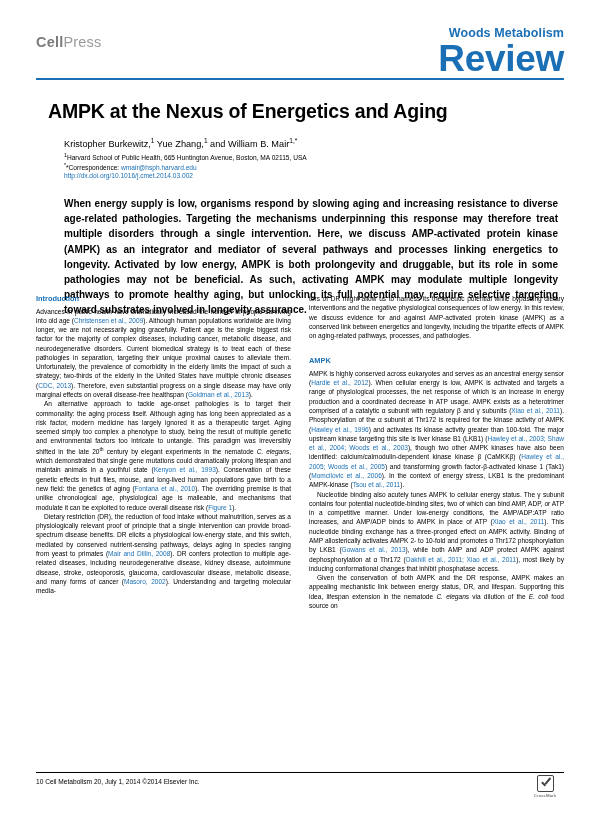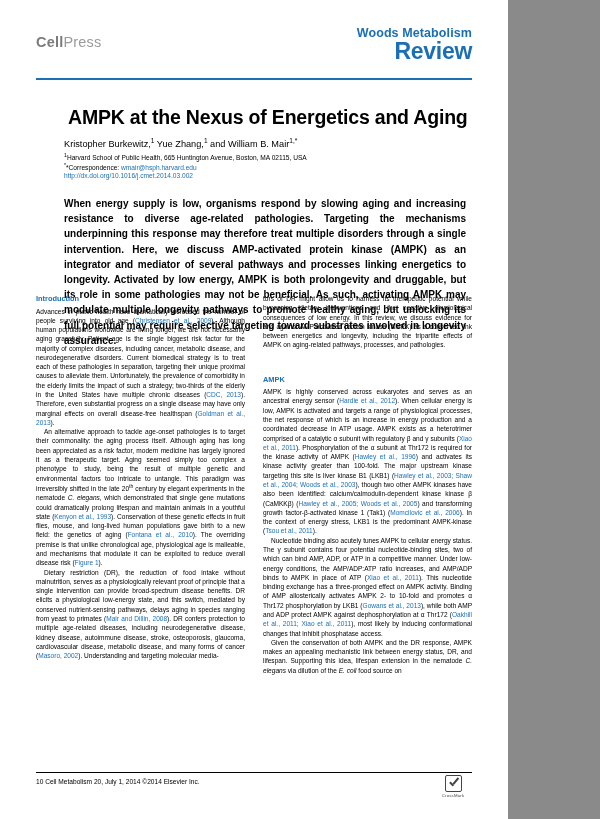--- a/index.html
+++ b/index.html
@@ -5,21 +5,21 @@
   html, body {
     margin: 0;
     padding: 0;
     background: #8a8a8a;
   }
   body {
     font-family: "Liberation Sans", sans-serif;
   }
   .page {
     position: relative;
-    width: 508px;
+    width: 600px;
     height: 819px;
     background: #ffffff;
     overflow: hidden;
     box-sizing: border-box;
   }
 
   
   .header {
     position: absolute;
     top: 0; left: 0; right: 0;
@@ -47,45 +47,44 @@
     top: 26px;
     font-size: 12.5px;
     color: #1a6fb5;
     font-weight: 700;
     letter-spacing: .1px;
   }
   .review-word {
     position: absolute;
     right: 36px;
     top: 38px;
-    font-size: 23px;
+    font-size: 37px;
     color: #1a6fb5;
     font-weight: 700;
     letter-spacing: -0.3px;
   }
   .header-rule {
     position: absolute;
     left: 36px;
     right: 36px;
     top: 78px;
     height: 2px;
     background: #1a6fb5;
   }
 
   
   .title {
     position: absolute;
-    left: 68px;
+    left: 48px;
     right: 40px;
     top: 100px;
     font-size: 19.5px;
     font-weight: 700;
     color: #000;
     letter-spacing: -0.2px;
-    margin-top: 6px;
   }
   .authors {
     position: absolute;
     left: 64px;
     right: 40px;
     top: 136px;
     font-size: 9.2px;
     color: #000;
     line-height: 1.45;
   }
@@ -146,21 +145,21 @@
     line-height: 1.42;
     color: #000;
     text-align: justify;
   }
   .sec-head {
     color: #1a6fb5;
     font-weight: 700;
     font-size: 7.4px;
     margin: 0 0 2px 0;
   }
-  .sec-head.spaced { margin-top: 25px; }
+  .sec-head.spaced { margin-top: 16px; }
   .col p {
     margin: 0 0 0 0;
     text-indent: 8px;
   }
   .col p.noindent { text-indent: 0; }
   .ref { color: #1a6fb5; }
   .ital { font-style: italic; }
   sup { font-size: 5px; vertical-align: super; }
 
   

